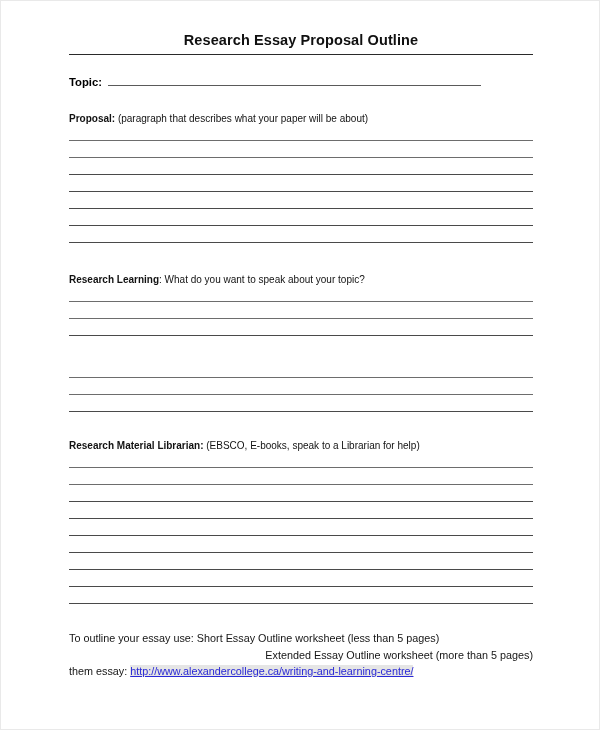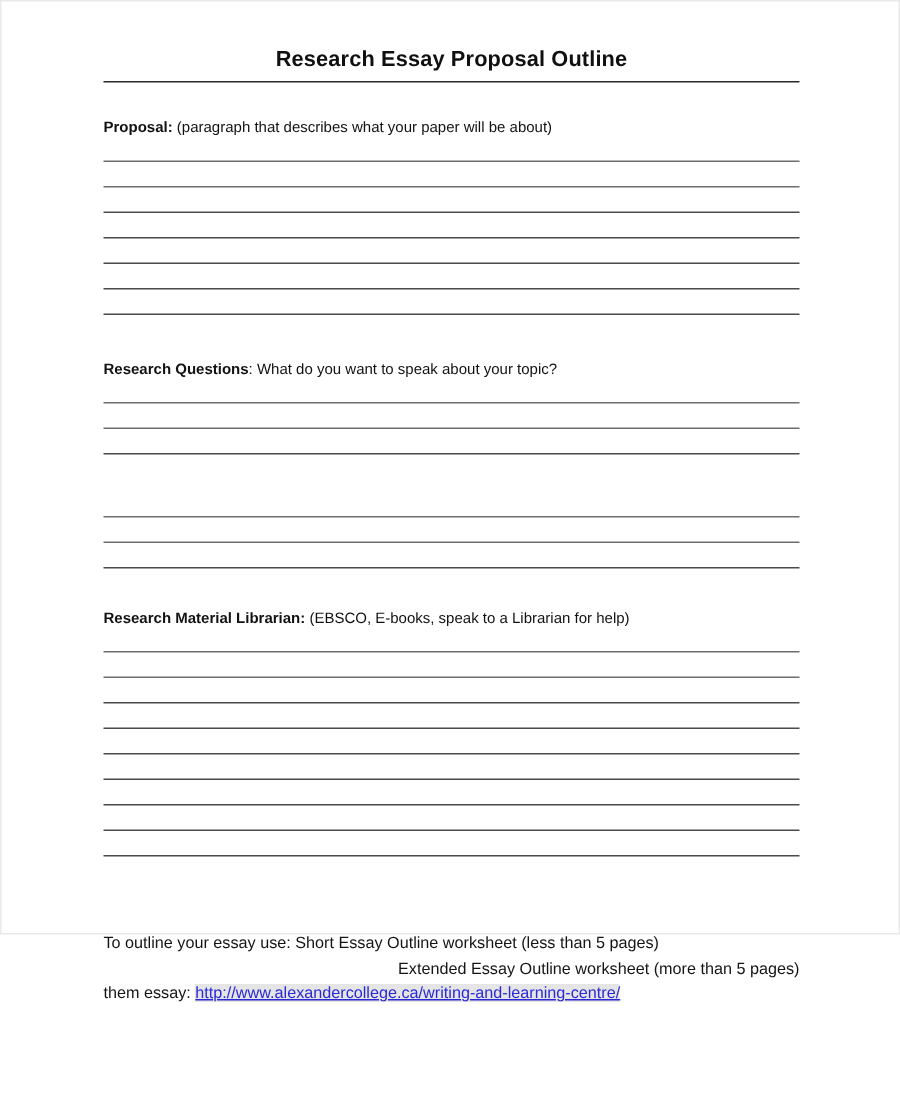--- a/index.html
+++ b/index.html
@@ -11,21 +11,21 @@
     height: 730px;
     background: #ffffff;
     font-family: "Liberation Sans", sans-serif;
     color: #000000;
     overflow: hidden;
   }
 
   .page {
     position: relative;
     width: 600px;
-    height: 623px;
+    height: 730px;
     background: #ffffff;
     border: 1px solid #e9e9e9;
     box-sizing: border-box;
   }
 
   .sheet {
     position: absolute;
     left: 68px;
     top: 0;
     width: 464px;
@@ -100,21 +100,20 @@
   .gap-afterhead { height: 13px; }
   .gap-block     { height: 28px; }
   .gap-block-sm  { height: 25px; }
   .gap-footer    { height: 26px; }
 
   
   .footer {
     font-size: 10.8px;
     line-height: 16.5px;
     color: #151515;
-    margin-top: 24px;
   }
   .footer .indent {
     display: block;
     padding-left: 124px;
     text-align: right;
   }
   .link {
     color: #2a29d6;
     text-decoration: underline;
     background: #e5e5e5;
@@ -122,39 +121,43 @@
 </style>
 </head>
 <body>
 
 <div class="page">
   <div class="sheet">
 
     <h1 class="title">Research Essay Proposal Outline</h1>
     <div class="title-rule"></div>
 
+    <div class="topic-row">
+      <span class="topic-label">Topic:</span>
+      <span class="topic-fill"></span>
+    </div>
 
     <div class="gap-proposal"></div>
     <p class="sec-head">
       <b>Proposal:</b><span class="reg"> (paragraph that describes what your paper will be about)</span>
     </p>
     <div class="gap-afterhead"></div>
     <div class="lines" id="lines-proposal">
         <div class="rule light"></div>
         <div class="rule light" style="margin-top: 16px;"></div>
         <div class="rule" style="margin-top: 16px;"></div>
         <div class="rule" style="margin-top: 16px;"></div>
         <div class="rule" style="margin-top: 16px;"></div>
         <div class="rule" style="margin-top: 16px;"></div>
         <div class="rule" style="margin-top: 16px;"></div>
       </div>
 
     <div class="gap-block"></div>
     <p class="sec-head">
-      <b>Research Questions</b><span class="reg">: What do you want to speak about your topic?</span>
+      <b>Research Learning</b><span class="reg">: What do you want to speak about your topic?</span>
     </p>
     <div class="gap-afterhead"></div>
     <div class="lines" id="lines-research-questions">
         <div class="rule light"></div>
         <div class="rule light" style="margin-top: 16px;"></div>
         <div class="rule" style="margin-top: 16px;"></div>
       </div>
 
     <div class="gap-block"></div>
     <div class="gap-afterhead"></div>

